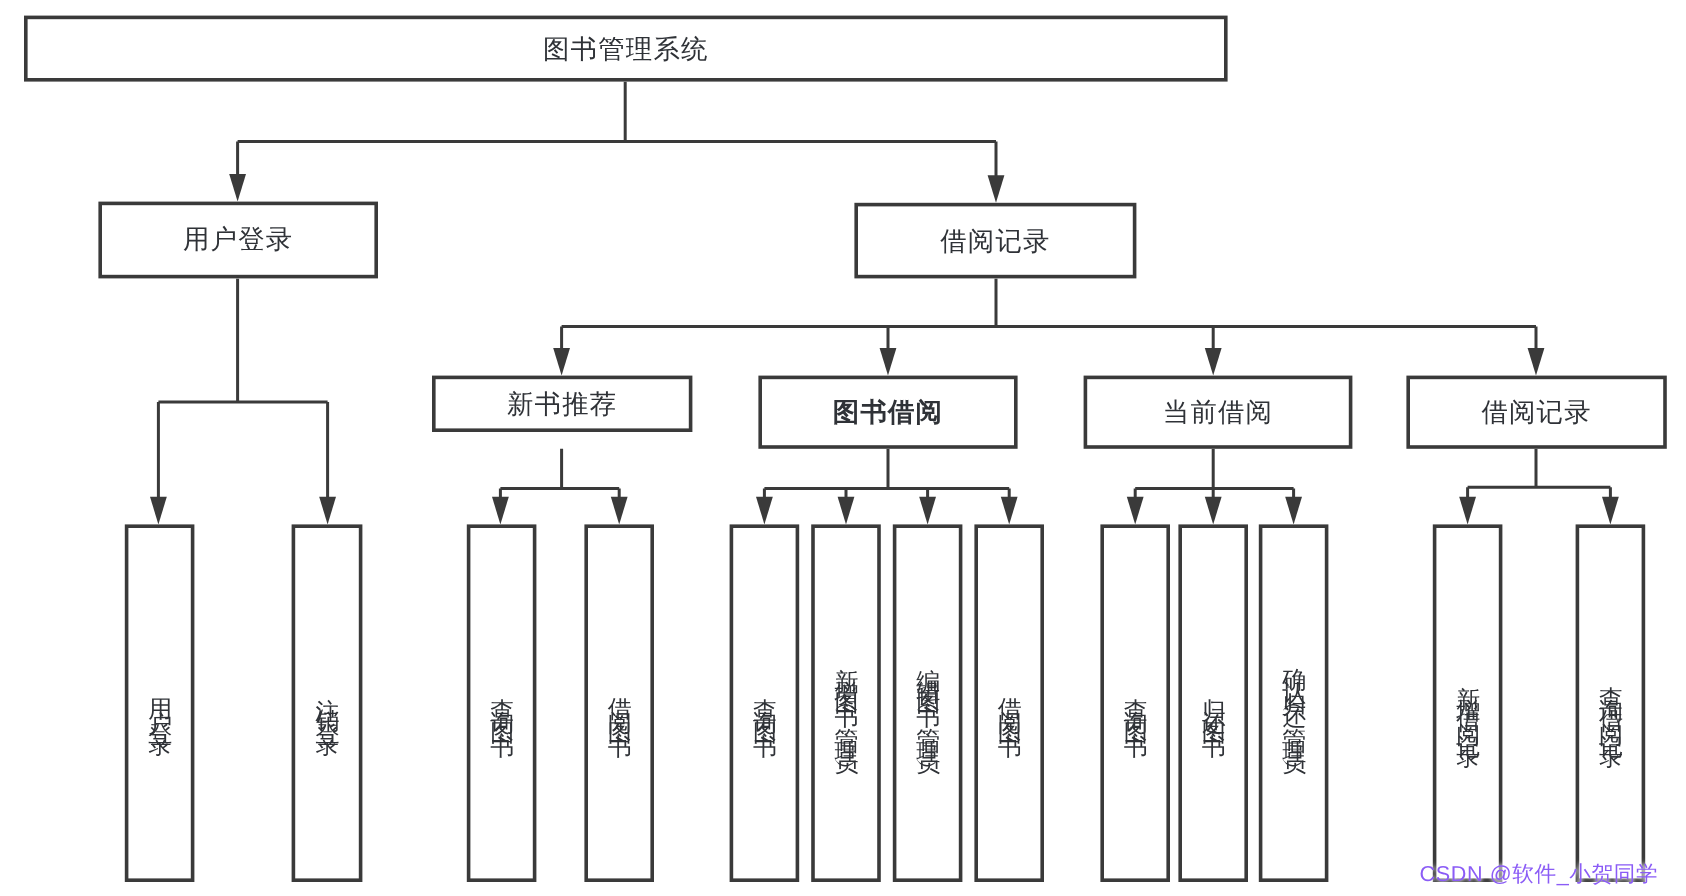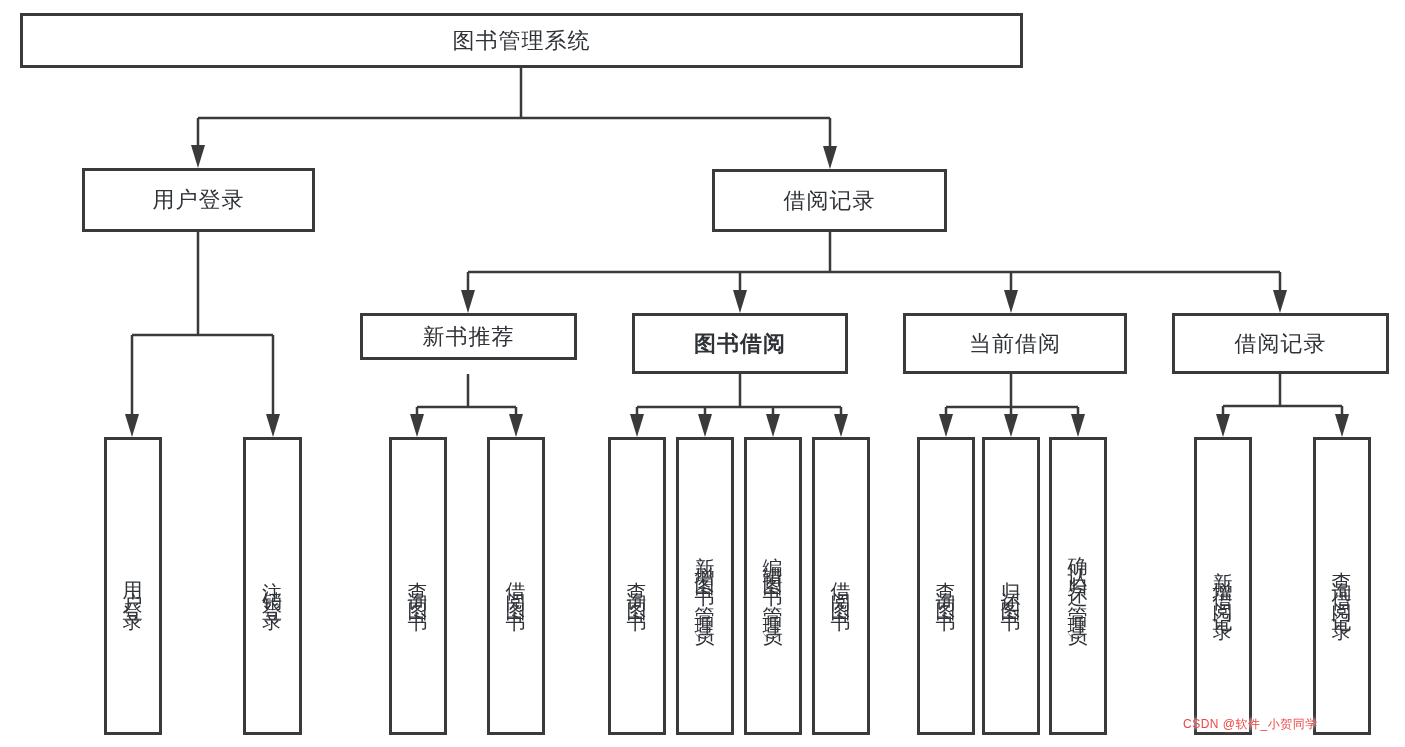--- a/index.html
+++ b/index.html
@@ -44,22 +44,22 @@
     font-size: 20px;
     letter-spacing: 10px;
     line-height: 1;
     white-space: nowrap;
   }
   .watermark {
     position: absolute;
     left: 1183px;
     top: 716px;
     z-index: 3;
-    font-size: 12px;
-    color: #ef4444;
+    font-size: 18px;
+    color: #8b5cf6;
     letter-spacing: 0.5px;
     white-space: nowrap;
     text-shadow: 0 0 3px #ffffff, 0 0 5px #ffffff;
   }
 </style>
 </head>
 <body>
 
 <div class="canvas">
 

